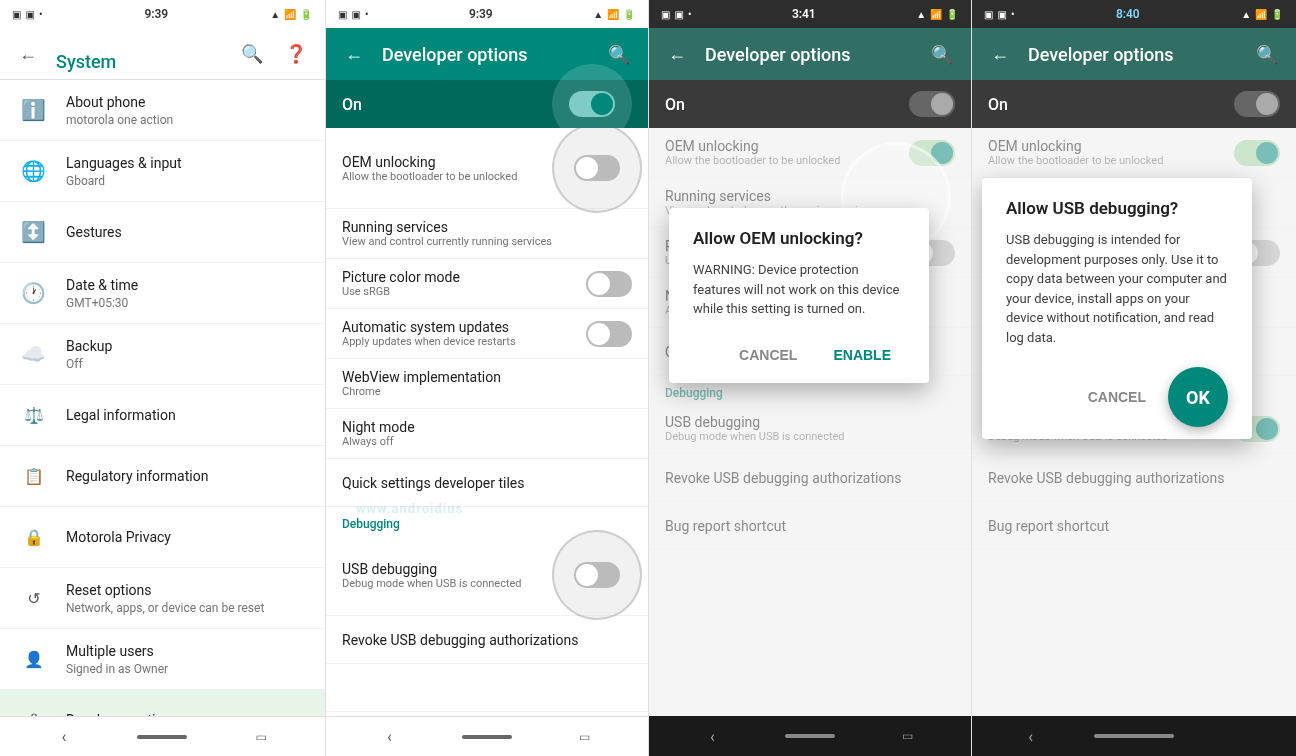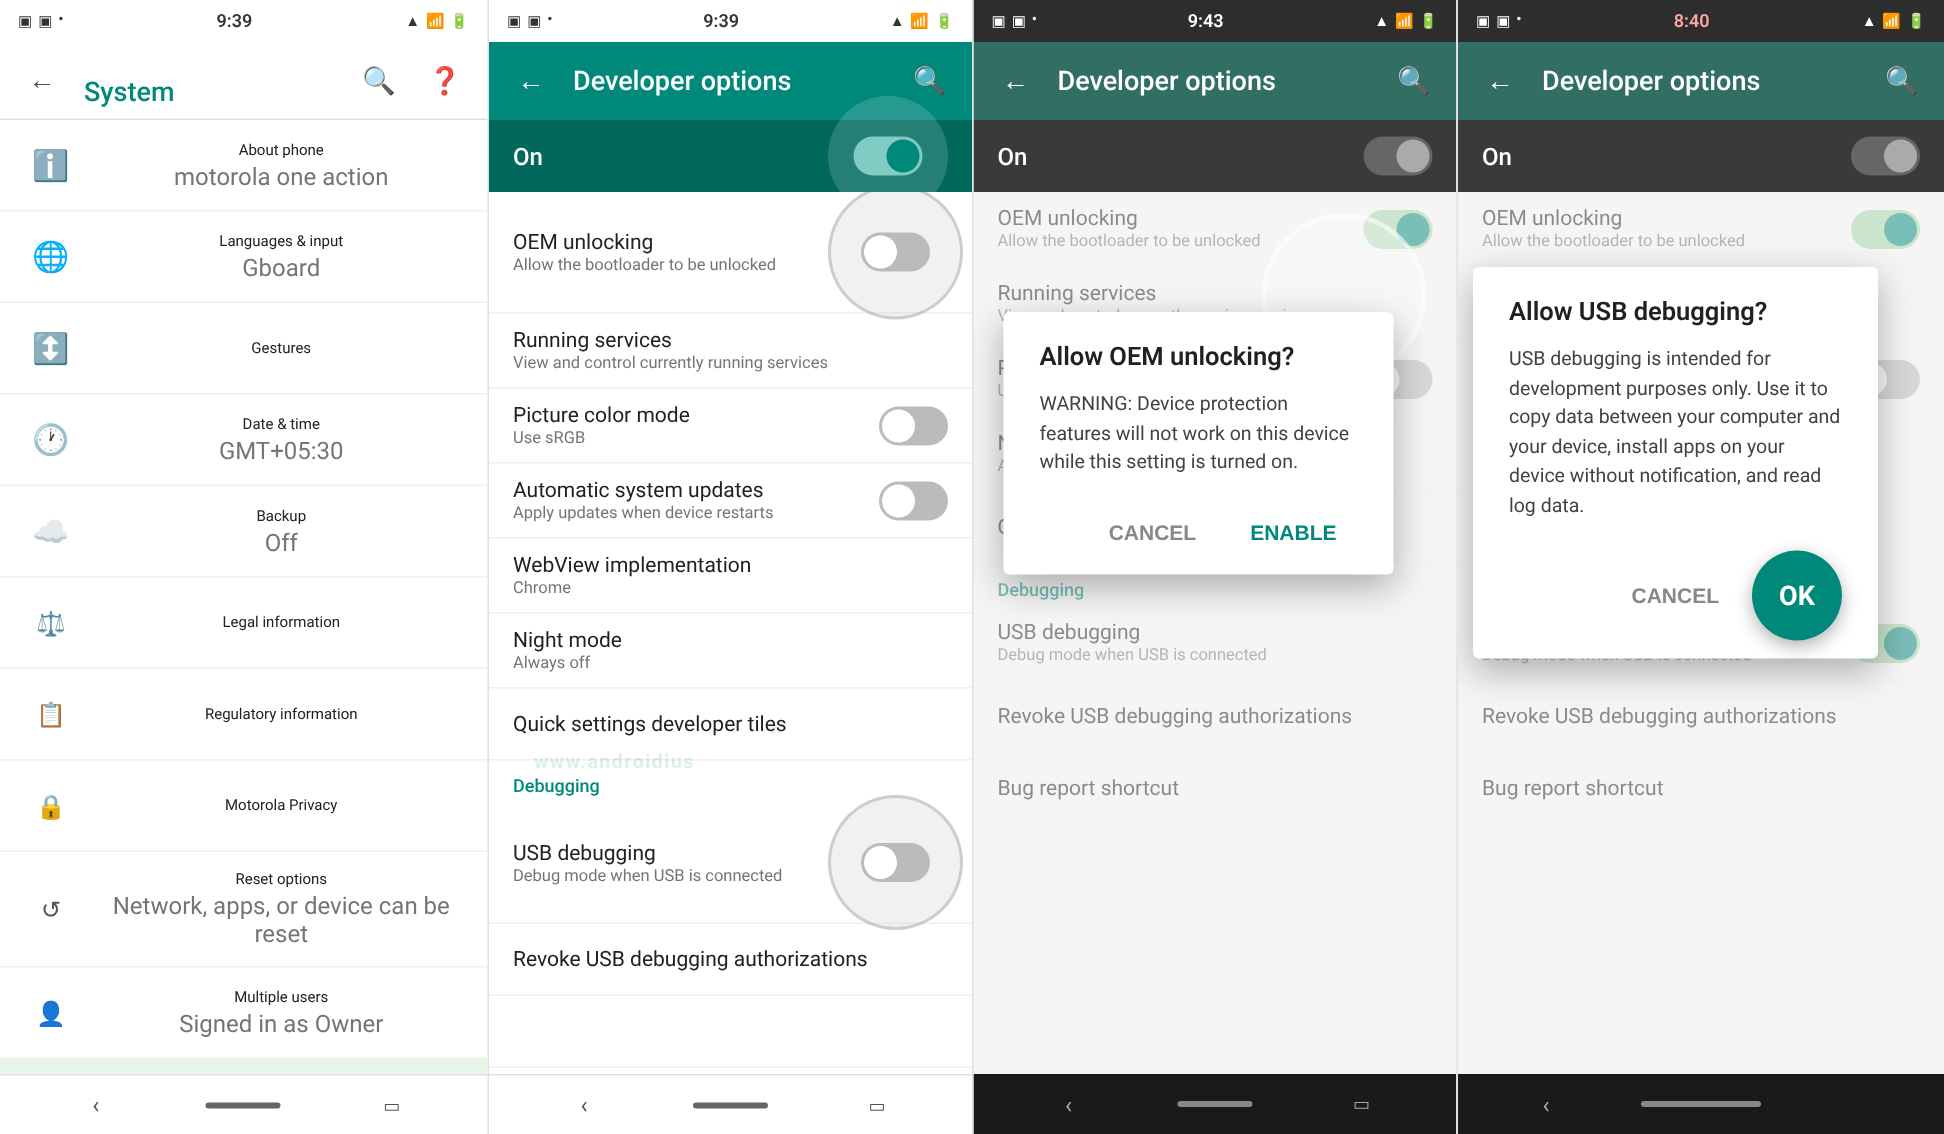--- a/index.html
+++ b/index.html
@@ -187,30 +187,28 @@
       display: flex;
       align-items: center;
       justify-content: center;
       margin-right: 14px;
       font-size: 20px;
       color: #555;
       flex-shrink: 0;
     }
     .item-text { flex: 1; }
     .item-title {
-      font-size: 10px;
+      font-size: 14px;
       color: #212121;
       line-height: 1.3;
-      text-align: center;
     }
     .item-subtitle {
-      font-size: 16px;
+      font-size: 12px;
       color: #757575;
       margin-top: 1px;
-      text-align: center;
     }
 
     
     .dev-item {
       display: flex;
       align-items: center;
       padding: 10px 16px;
       min-height: 48px;
       border-bottom: 1px solid #f0f0f0;
       cursor: pointer;
@@ -565,21 +563,21 @@
   </div>
 </div>
 
 <div class="panel panel-3">
   <div class="status-bar" style="background:#2d2d2d;color:#fff;">
     <div style="display:flex;gap:4px;font-size:10px;">
       <span>▣</span>
         <span>▣</span>
         <span>•</span>
     </div>
-    <div style="font-weight:600;font-size:12px;color:#fff;">9:43</div>
+    <div style="font-weight:600;font-size:12px;color:#fff;">3:41</div>
     <div class="status-icons" style="color:#fff;">
       <span>▲</span>
         <span>📶</span>
         <span>🔋</span>
     </div>
   </div>
 
   <div class="app-bar" style="background:rgba(0,77,64,0.8);">
     <div class="icon-btn" style="color:#fff;">←</div>
     <div class="app-bar-title" style="color:#fff;">Developer options</div>
@@ -662,21 +660,21 @@
   </div>
 </div>
 
 <div class="panel panel-4">
   <div class="status-bar" style="background:#2d2d2d;color:#fff;">
     <div style="display:flex;gap:4px;font-size:10px;">
       <span>▣</span>
         <span>▣</span>
         <span>•</span>
     </div>
-    <div style="font-weight:600;font-size:12px;color:#fca5a5;">8:40</div>
+    <div style="font-weight:600;font-size:12px;color:#7dd3fc;">8:40</div>
     <div class="status-icons" style="color:#fff;">
       <span>▲</span>
         <span>📶</span>
         <span>🔋</span>
     </div>
   </div>
 
   <div class="app-bar" style="background:rgba(0,77,64,0.8);">
     <div class="icon-btn" style="color:#fff;">←</div>
     <div class="app-bar-title" style="color:#fff;">Developer options</div>

